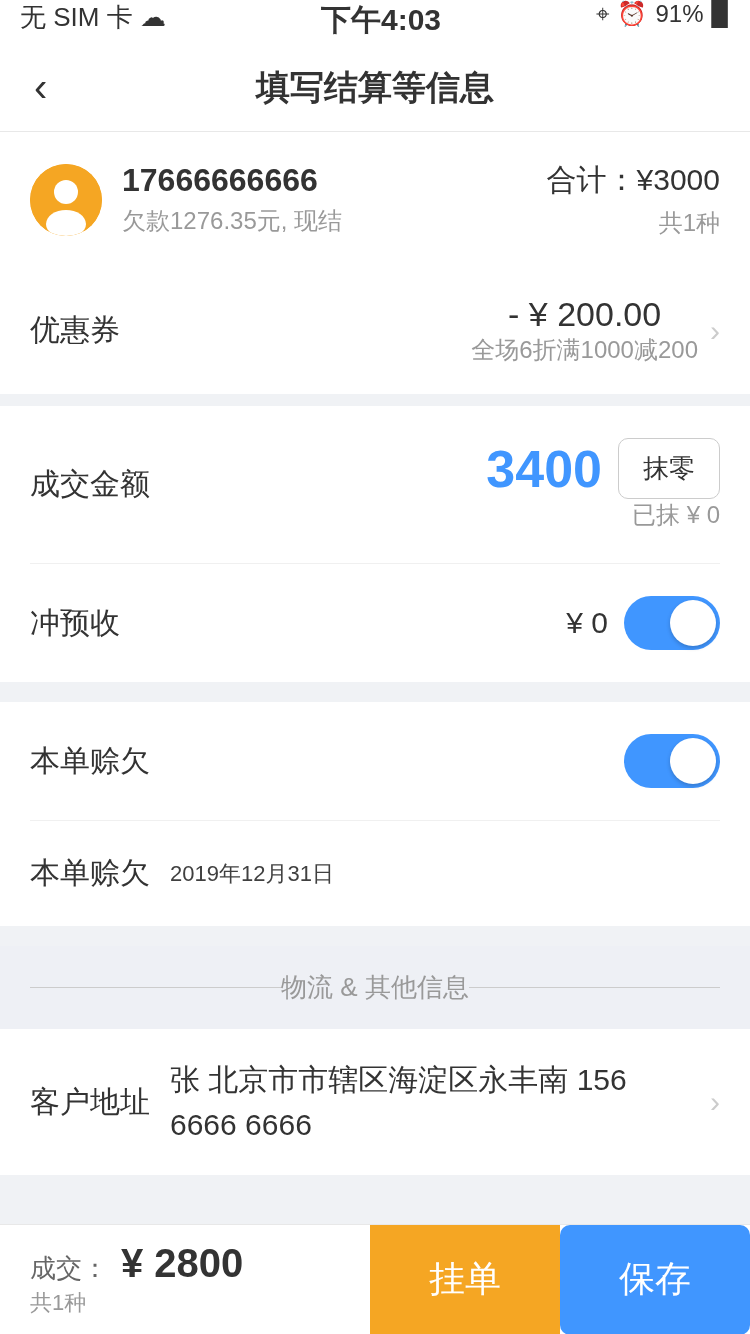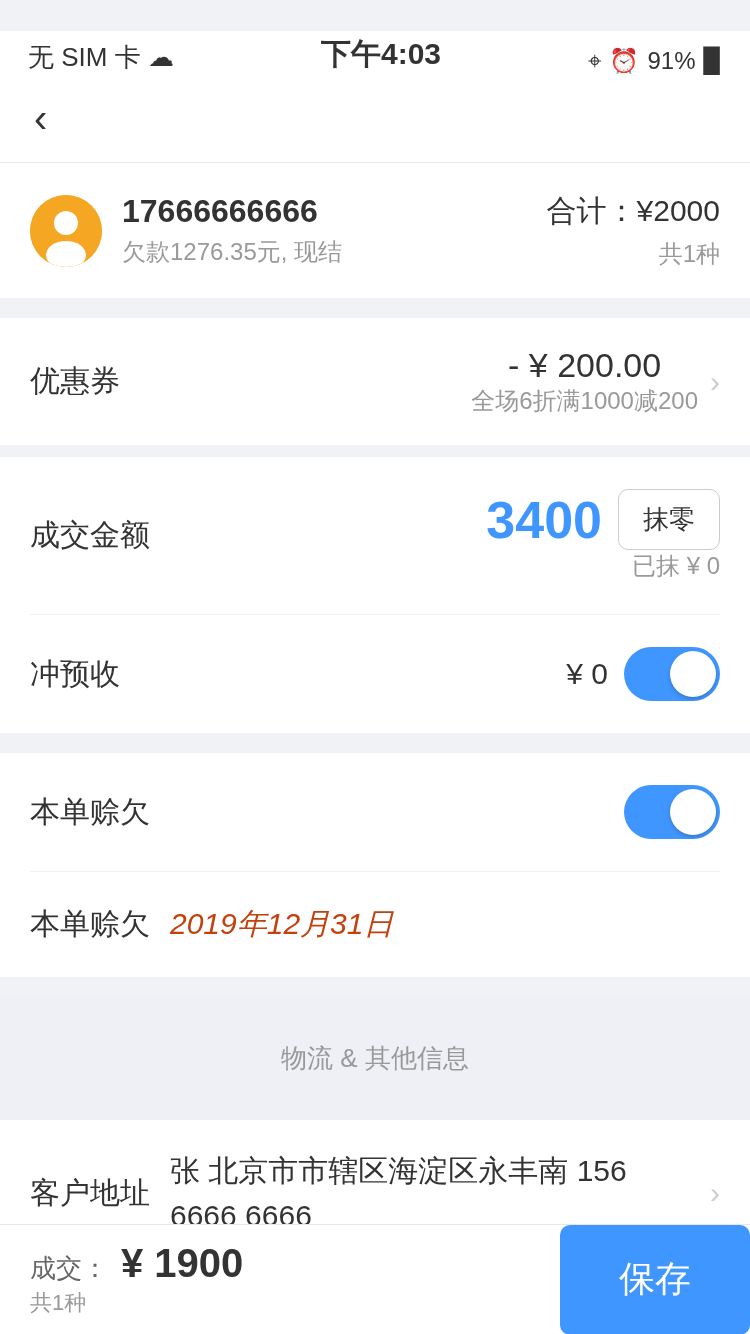--- a/index.html
+++ b/index.html
@@ -11,26 +11,25 @@
       background: #f0f2f5;
       font-size: 28px;
       color: #333;
     }
 
     
     .status-bar {
       height: 44px;
       background: #fff;
       display: flex;
-      align-items: flex-end;
+      align-items: flex-start;
       justify-content: space-between;
-      padding: 0 28px;
+      padding: 0 20px;
       font-size: 26px;
       font-weight: 500;
-      margin-top: 31px;
     }
     .status-left { display: flex; align-items: center; gap: 10px; }
     .status-center { font-weight: 600; font-size: 30px; }
     .status-right { display: flex; align-items: center; gap: 8px; font-size: 24px; }
 
     
     .nav-bar {
       height: 88px;
       background: #fff;
       display: flex;
@@ -56,21 +55,20 @@
     
     .content {
       flex: 1;
       overflow-y: auto;
       padding-bottom: 110px;
     }
 
     
     .card {
       background: #fff;
-      margin-bottom: 20px;
       padding: 28px 30px;
     }
 
     .customer-row {
       display: flex;
       align-items: center;
       justify-content: space-between;
     }
     .customer-left {
       display: flex;
@@ -224,22 +222,20 @@
     }
     .toggle-on .toggle-thumb { right: 4px; left: auto; }
 
     
     .logistics-header {
       background: #eef0f5;
       padding: 24px 30px;
       display: flex;
       align-items: center;
       justify-content: flex-end;
-      gap: 20px;
-      flex-direction: column;
     }
     .logistics-line {
       flex: 1;
       height: 1px;
       background: #ccc;
     }
     .logistics-title {
       font-size: 26px;
       color: #999;
       white-space: nowrap;
@@ -328,23 +324,22 @@
       display: flex;
       align-items: center;
       padding: 32px 0;
     }
     .due-date-label {
       font-size: 30px;
       color: #333;
       margin-right: 20px;
     }
     .due-date-value {
-      font-size: 30px;
-      color: #c2410c;
-      font-style: italic;
+      font-size: 22px;
+      color: #404040;
     }
   </style>
 </head>
 <body>
 
 <div class="status-bar">
   <div class="status-left">
     <span>无 SIM 卡 ☁</span>
   </div>
   <div class="status-center">
@@ -353,20 +348,21 @@
   <div class="status-right">
     <span>⌖</span>
     <span>⏰</span>
     <span>91%</span>
     <span>▉</span>
   </div>
 </div>
 
 <div class="nav-bar">
   <span class="nav-back">‹</span>
+  <span class="nav-title">填写结算等信息</span>
 </div>
 
 <div class="content">
 
   <div class="card">
     <div class="customer-row">
       <div class="customer-left">
         <div class="avatar">
           <svg width="72" height="72" viewBox="0 0 72 72" fill="none">
             <circle cx="36" cy="36" r="36" fill="#f5a623"></circle>
@@ -374,21 +370,21 @@
             <ellipse cx="36" cy="60" rx="20" ry="14" fill="white"></ellipse>
           </svg>
         </div>
         <div class="customer-info">
           <div class="customer-phone">17666666666</div>
           <div class="customer-sub">欠款1276.35元, 现结</div>
         </div>
       </div>
       <div class="customer-total-right">
         <div class="total-amount">
-          <span>合计：</span><span>¥2000</span>
+          <span>合计：</span><span>¥3000</span>
         </div>
         <div class="total-count">共1种</div>
       </div>
     </div>
   </div>
 
   <div class="coupon-card">
     <span class="coupon-label">优惠券</span>
     <div class="coupon-right">
       <div class="coupon-right-col">
@@ -457,20 +453,23 @@
   </div>
 
   <div class="bottom-gray"></div>
 
 </div>
 
 <div class="footer">
   <div class="footer-info">
     <div style="display:flex;align-items:baseline;gap:13px;">
       <span class="footer-total-label">成交：</span>
-      <span class="footer-total-amount">¥ 1900</span>
+      <span class="footer-total-amount">¥ 2800</span>
     </div>
     <div class="footer-count">共1种</div>
+  </div>
+  <div class="footer-btn btn-hold">
+    <span>挂单</span>
   </div>
   <div class="footer-btn btn-save">
     <span>保存</span>
   </div>
 </div>
 
 </body></html>

